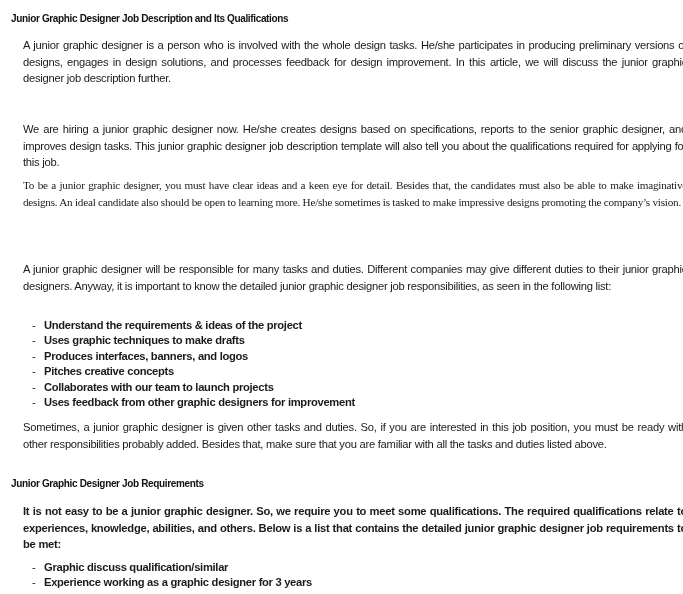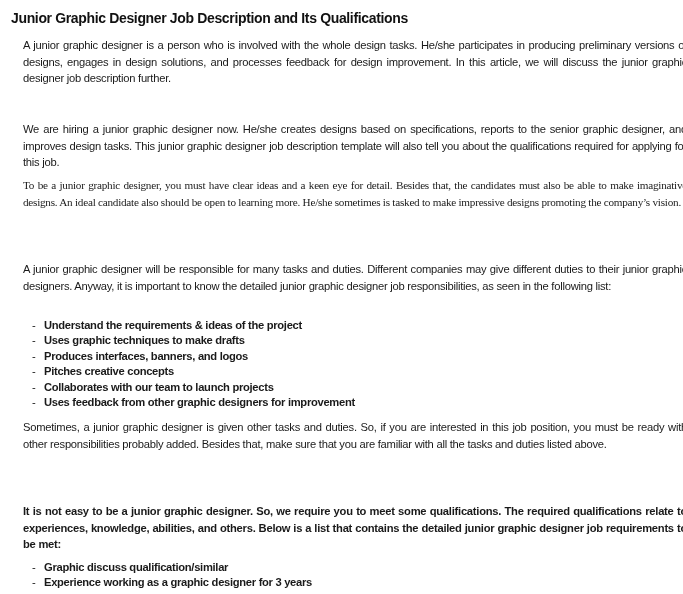--- a/index.html
+++ b/index.html
@@ -4,21 +4,21 @@
 <style>
   html, body { margin: 0; padding: 0; background: #ffffff; }
   body {
     width: 683px; height: 594px; overflow: hidden; position: relative;
     font-family: "Liberation Sans", sans-serif;
     color: #1a1a1a;
   }
   .doc { position: absolute; left: 0; top: 0; width: 683px; height: 594px; }
   .h {
     position: absolute; left: 11px;
-    font-size: 14px; font-weight: bold; letter-spacing: -0.35px;
+    font-size: 10px; font-weight: bold; letter-spacing: -0.35px;
     line-height: 15px; white-space: nowrap; color: #111;
   }
   .p {
     position: absolute; left: 11px; width: 664px;
     font-size: 11.2px; line-height: 16.5px; letter-spacing: -0.25px;
     text-align: justify; text-align-last: left; color: #1a1a1a; margin-left: 12px;
   }
   .list { position: absolute; left: 0; margin: 0; padding: 0; list-style: none; }
   .list li {
     position: relative; height: 15.4px; line-height: 15.4px;
@@ -66,20 +66,21 @@
         <span class="item">Collaborates with our team to launch projects</span>
       </li>
     <li>
         <span class="dash">-</span>
         <span class="item">Uses feedback from other graphic designers for improvement</span>
       </li>
   </ul>
 
   <div class="p" style="top:419px;">Sometimes, a junior graphic designer is given other tasks and duties. So, if you are interested in this job position, you must be ready with other responsibilities probably added. Besides that, make sure that you are familiar with all the tasks and duties listed above.</div>
 
+  <div class="h" style="top:476px;">Junior Graphic Designer Job Requirements</div>
 
   <div class="p" style="top:503px;font-weight:bold;">It is not easy to be a junior graphic designer. So, we require you to meet some qualifications. The required qualifications relate to experiences, knowledge, abilities, and others. Below is a list that contains the detailed junior graphic designer job requirements to be met:</div>
 
   <ul class="list" style="top:560px;">
     <li>
         <span class="dash">-</span>
         <span class="item">Graphic discuss qualification/similar</span>
       </li>
     <li>
         <span class="dash">-</span>

